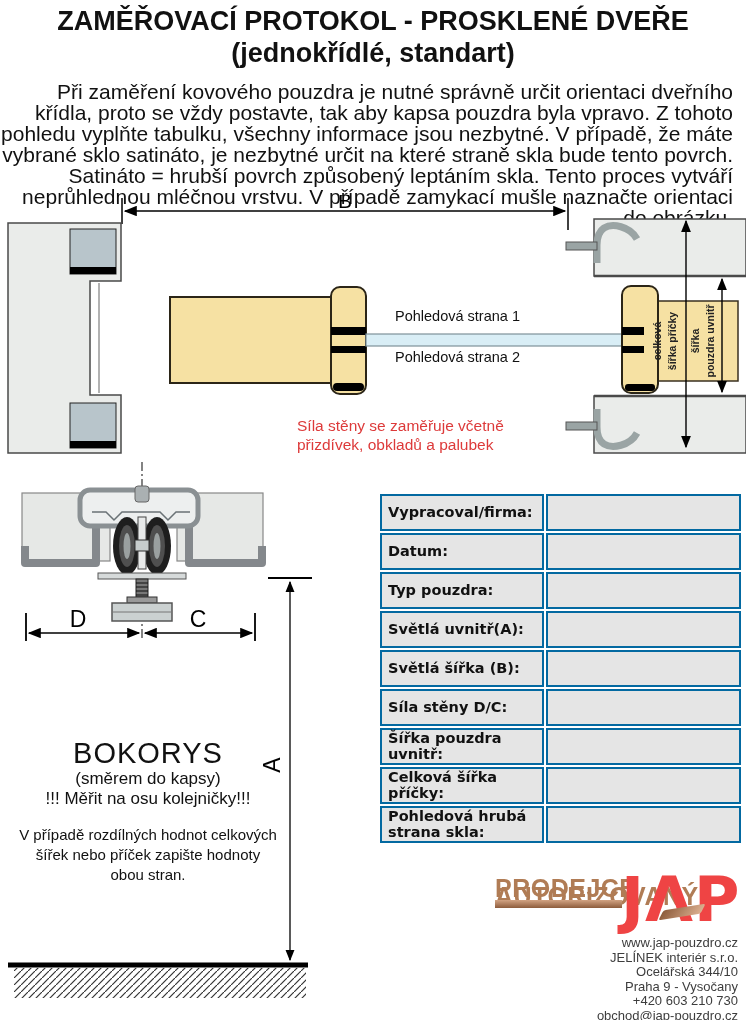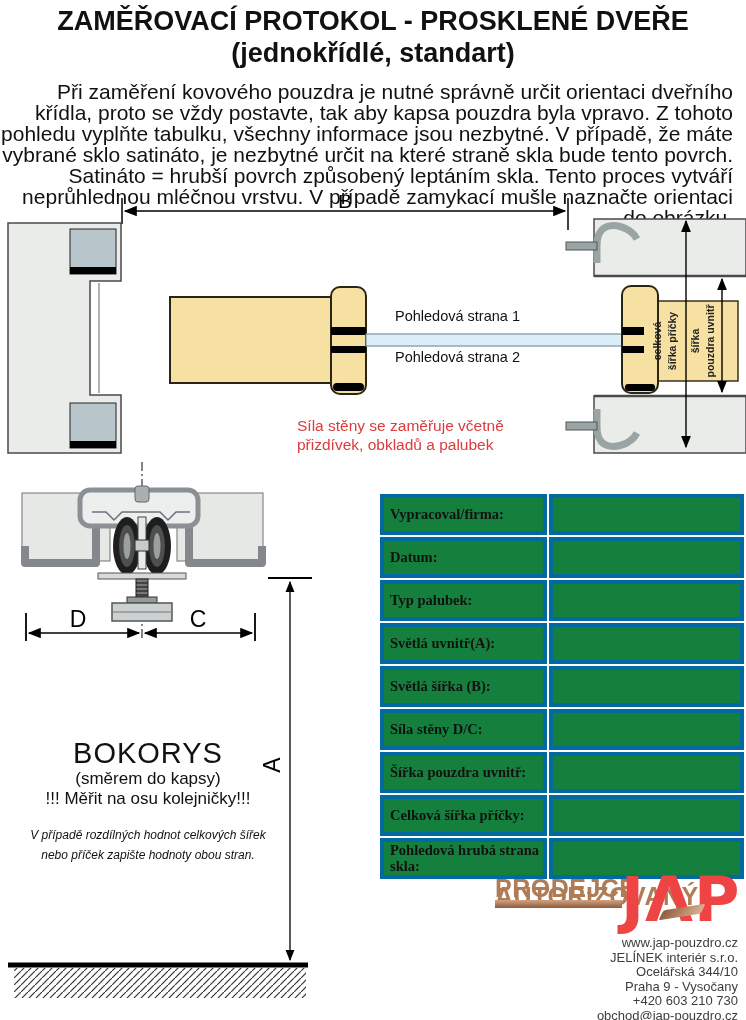--- a/index.html
+++ b/index.html
@@ -10,30 +10,30 @@
   .title-1{top:5px;}
   .title-2{top:37px;}
   .intro{position:absolute;left:0;top:81px;width:733px;
         font-family:"Liberation Sans",sans-serif;font-size:21px;line-height:21px;text-align:right;}
   svg text{font-family:"Liberation Sans",sans-serif;}
   .dia{position:absolute;left:0;}
   .topdia{top:195px;}
   .sidedia{top:460px;}
   
   table.form{position:absolute;left:378px;top:492px;border-collapse:separate;border-spacing:2px;}
-  table.form td{border:4px solid #0369a1;vertical-align:middle;background:#15803d;font-family:Liberation Serif, serif;}
+  table.form td{border:2px solid #0369a1;vertical-align:middle;background:#e5e5e5;}
   td.lbl{width:152px;height:31px;padding:1px 2px 1px 6px;
         font-family:"DejaVu Sans",sans-serif;font-weight:bold;font-size:14.5px;line-height:15.5px;}
   td.val{width:189px;}
   
   .bok{position:absolute;left:8px;top:737px;width:280px;text-align:center;
         font-family:"Liberation Sans",sans-serif;}
   .bok-h{font-size:29px;line-height:32px;letter-spacing:1px;}
   .bok-s{font-size:17px;line-height:20px;}
-  .bok-note{font-size:12px;line-height:20px;margin:16px auto 0 auto;width:258px;font-style:italic;}
+  .bok-note{font-size:15px;line-height:20px;margin:16px auto 0 auto;width:258px;}
   
   .banner{position:absolute;left:495px;font-family:"Liberation Sans",sans-serif;
         font-weight:bold;font-size:25px;line-height:25px;letter-spacing:0.5px;color:#b07c55;}
   .banner-1{top:852px;margin-top:32px;}
   .banner-2{top:876px;}
   .copper-bar{position:absolute;left:495px;top:900px;width:127px;height:8px;
         background:linear-gradient(180deg,#d2a383,#8d5c3c);}
   .jap{position:absolute;left:621px;top:870px;width:125px;text-align:left;
         font-family:"DejaVu Sans",sans-serif;font-weight:bold;font-size:62px;line-height:60px;
         letter-spacing:1px;color:#ef4444;z-index:1;}
@@ -200,21 +200,21 @@
     <tbody>
       <tr>
         <td class="lbl">Vypracoval/firma:</td>
         <td class="val"></td>
       </tr>
       <tr>
         <td class="lbl">Datum:</td>
         <td class="val"></td>
       </tr>
       <tr>
-        <td class="lbl">Typ palubek:</td>
+        <td class="lbl">Typ pouzdra:</td>
         <td class="val"></td>
       </tr>
       <tr>
         <td class="lbl">Světlá uvnitř(A):</td>
         <td class="val"></td>
       </tr>
       <tr>
         <td class="lbl">Světlá šířka (B):</td>
         <td class="val"></td>
       </tr>

